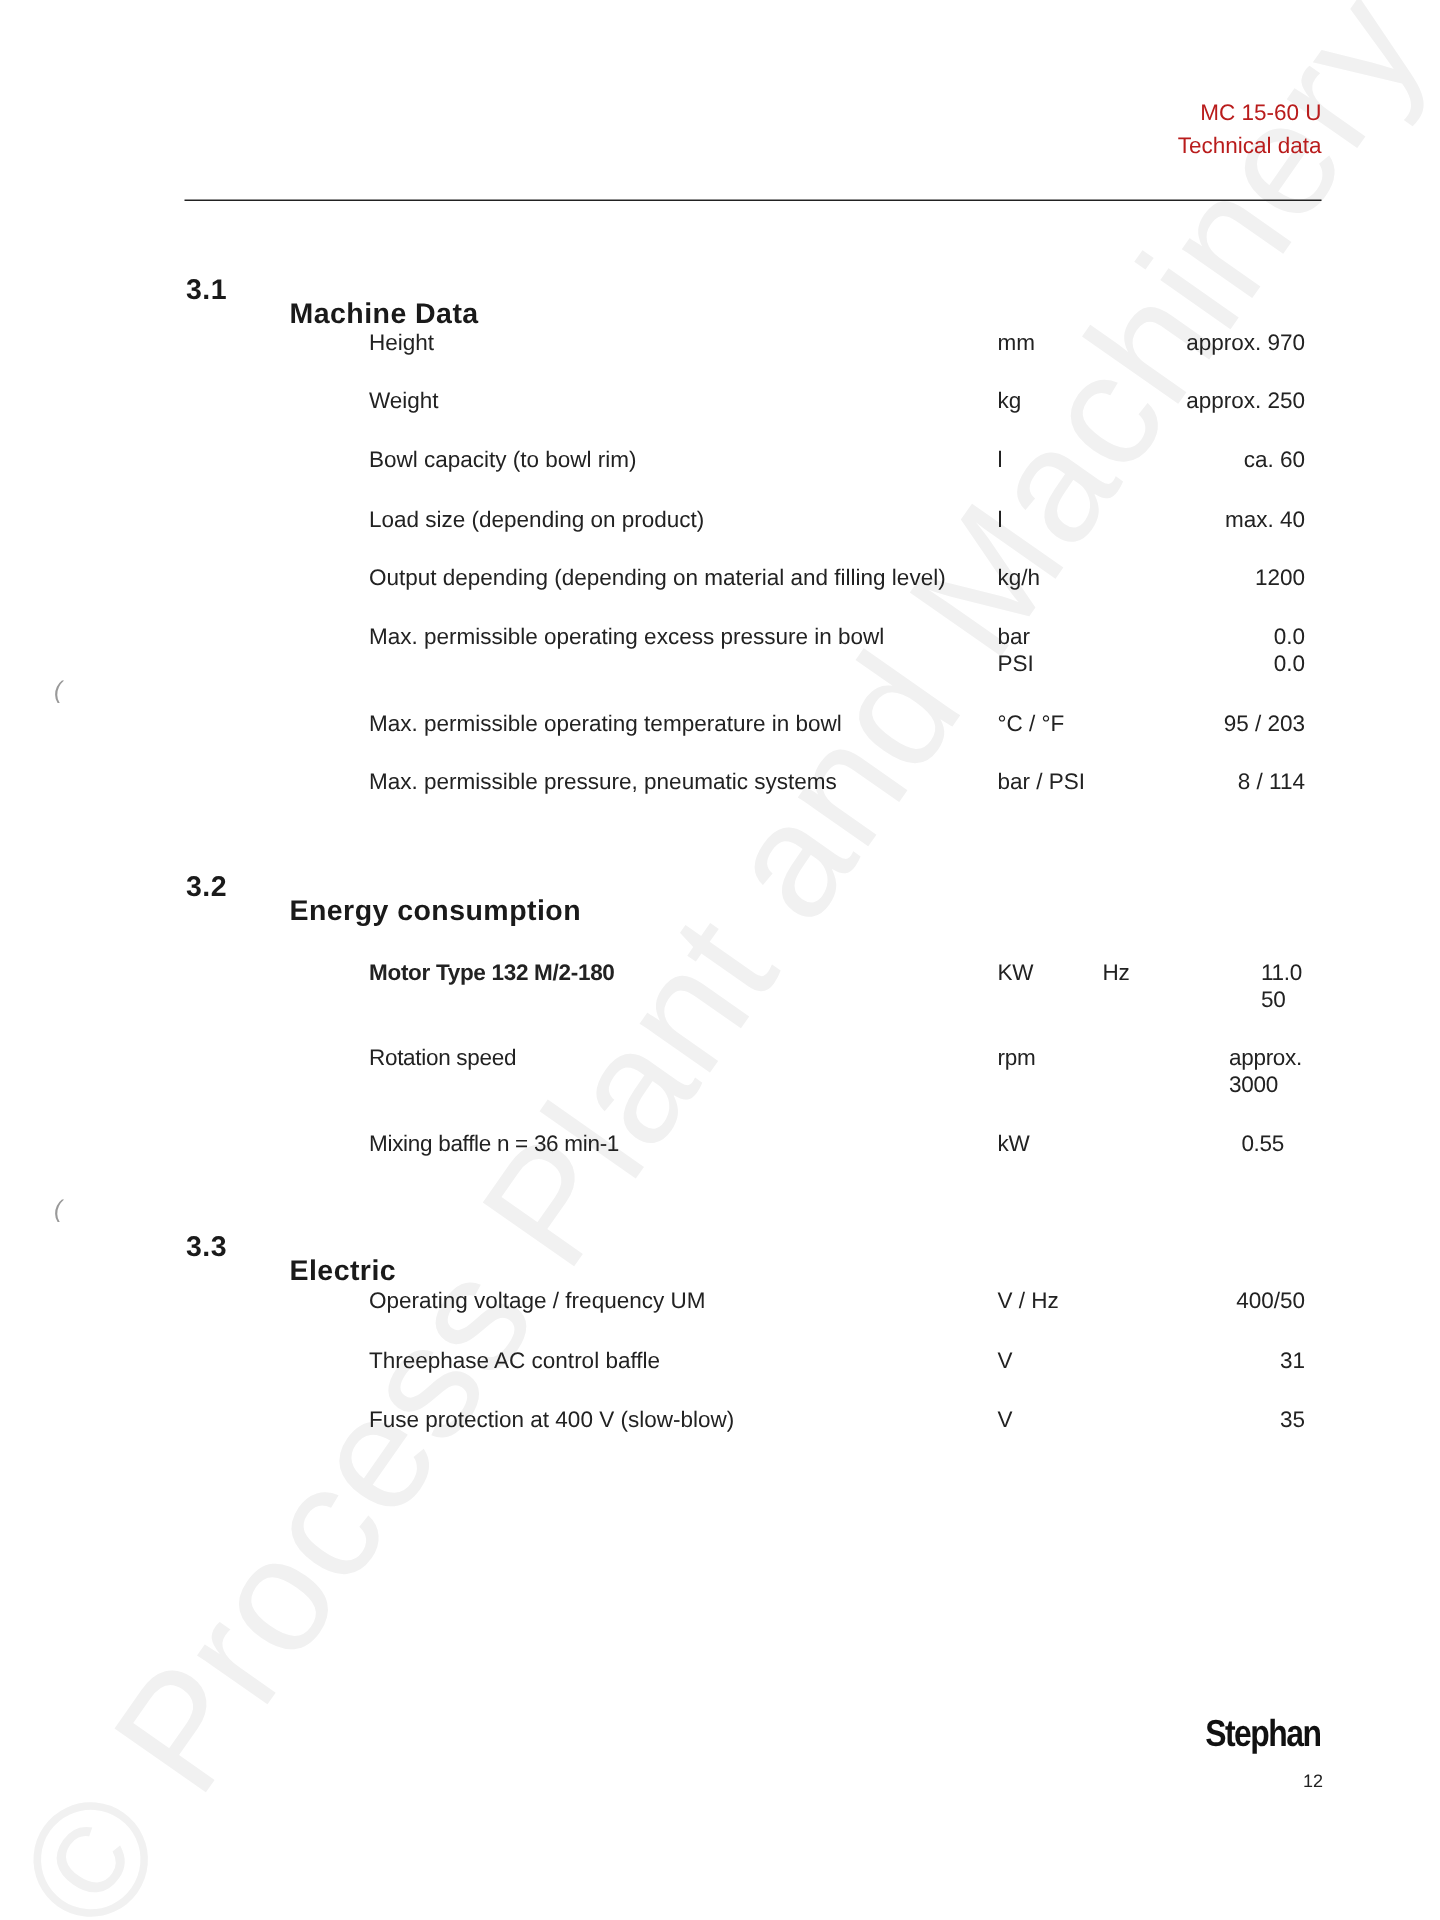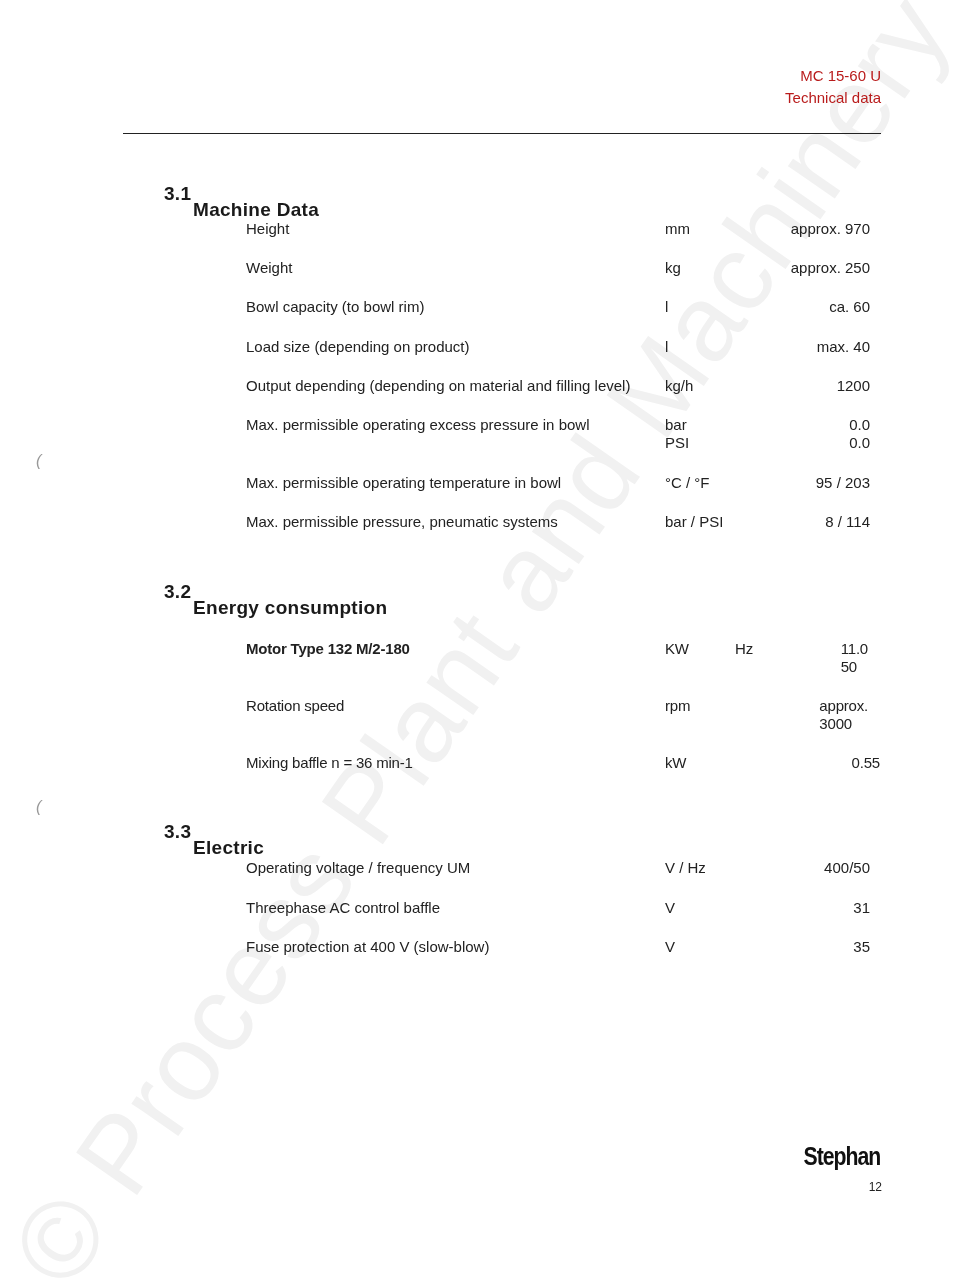--- a/index.html
+++ b/index.html
@@ -59,21 +59,20 @@
       font-size: 19px;
       font-weight: bold;
       color: #1a1a1a;
       letter-spacing: 0.3px;
     }
     .section-num {
       position: absolute;
       left: 0;
       top: 0;
       width: 60px;
-      margin-left: 40px;
     }
     .section-title {
       position: absolute;
       left: 69px;
       top: 0;
       white-space: nowrap;
       margin-top: 16px;
     }
     .row {
       position: absolute;
@@ -215,21 +214,21 @@
   </div>
   <div class="row narrow" style="top:697px;">
     <span class="label">Rotation speed</span>
     <span class="unit">rpm</span>
     <span class="value" style="right:92px;">approx.
 3000</span>
   </div>
   <div class="row narrow" style="top:754px;">
     <span class="label">Mixing baffle  n = 36 min-1</span>
     <span class="unit">kW</span>
-    <span class="value" style="right:80px;">0.55</span>
+    <span class="value" style="right:104px;">0.55</span>
   </div>
 </div>
 
 <div class="section" style="top:0;">
   <div class="section-head" style="top:821px;">
     <span class="section-num">3.3</span>
     <span class="section-title">Electric</span>
   </div>
 
   <div class="row" style="top:859px;">

